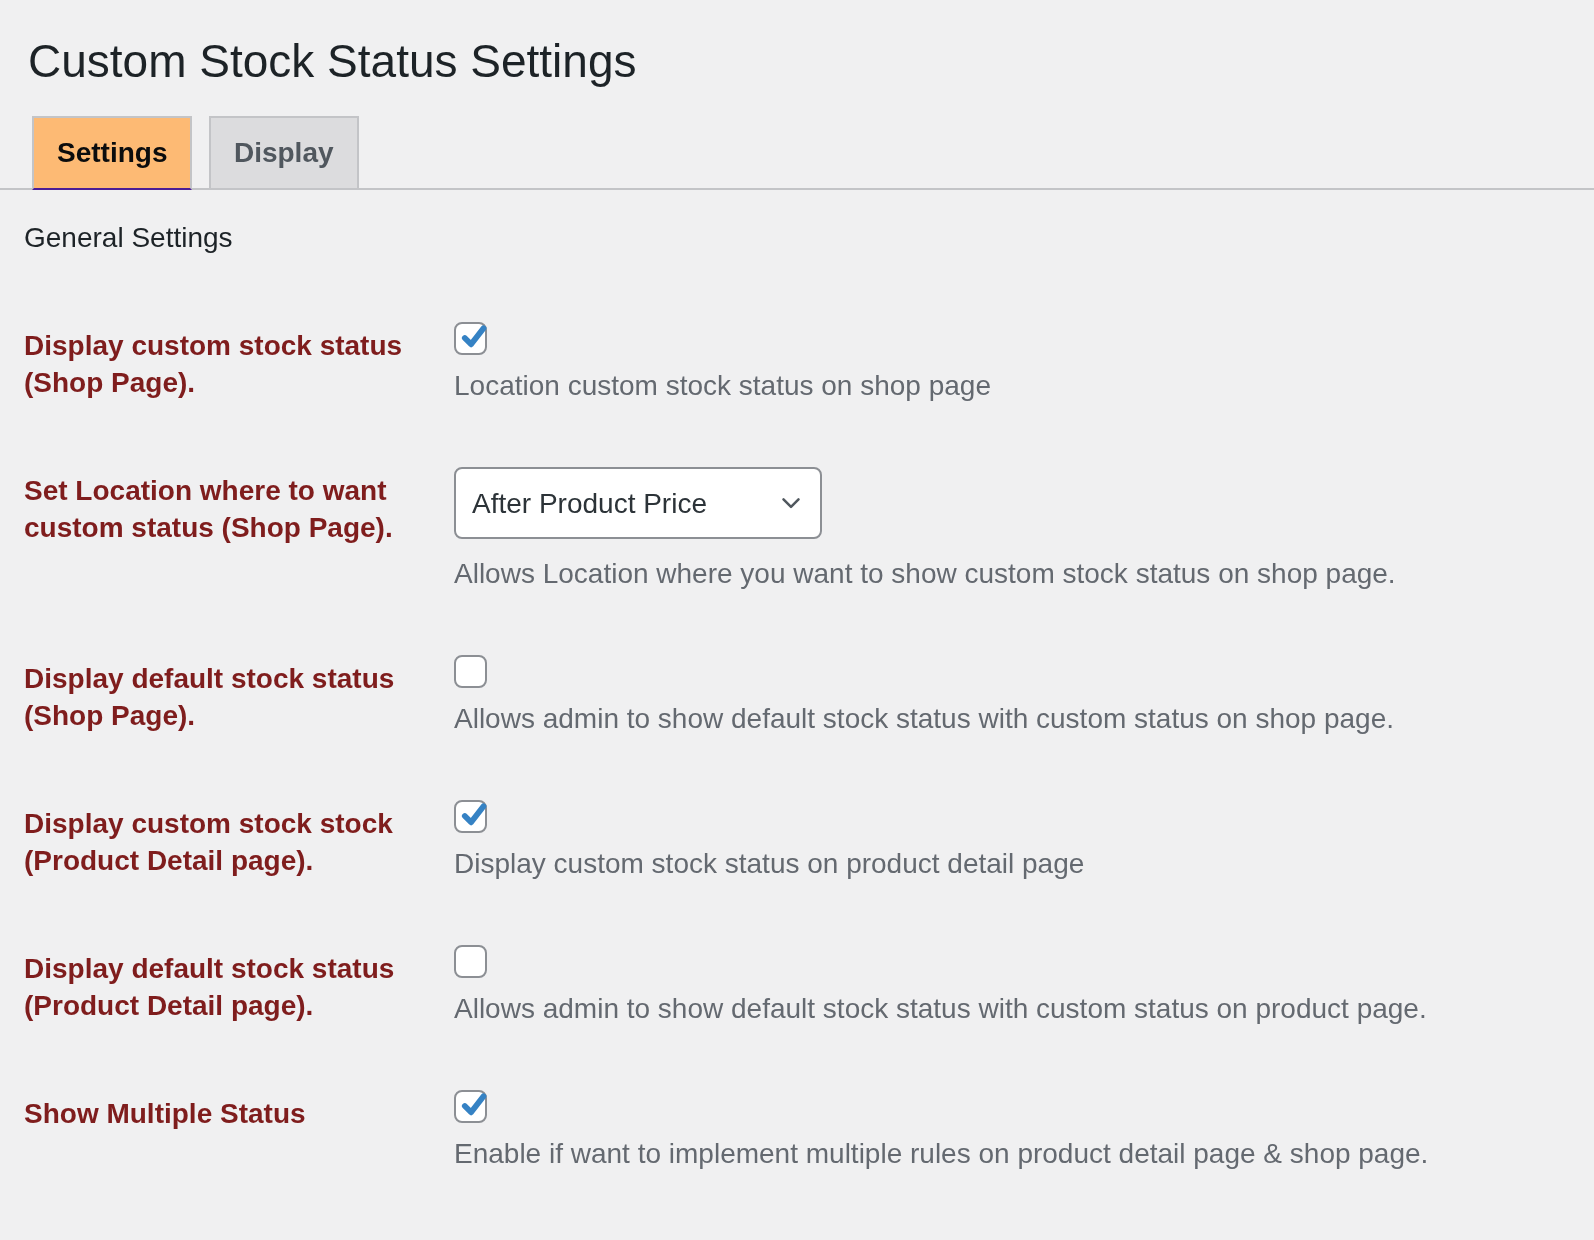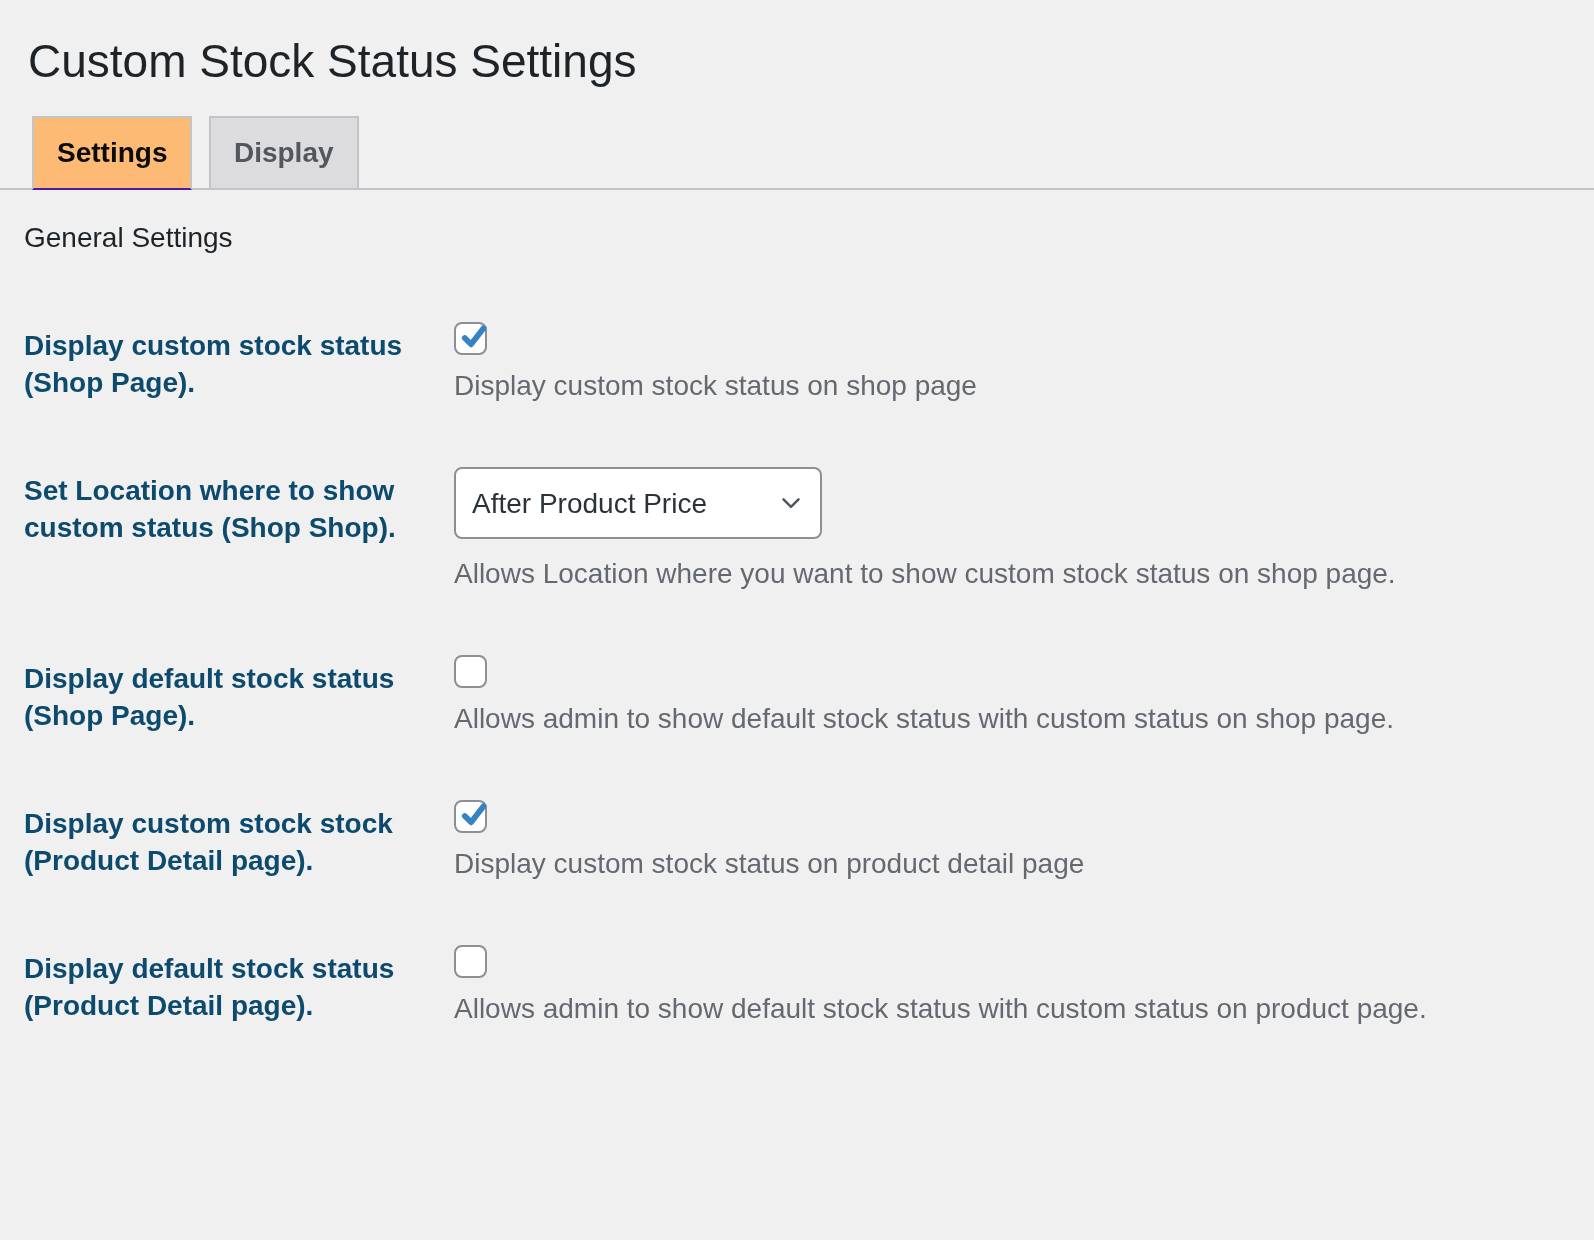--- a/index.html
+++ b/index.html
@@ -61,21 +61,21 @@
   .form-table { margin-top:4px; }
   .form-row { display:flex; align-items:flex-start; margin-top:64px; }
   .form-row:first-child { margin-top:68px; }
   .row-label {
     flex:none;
     width:430px;
     padding:5px 24px 0 0;
     font-size:28px;
     font-weight:700;
     line-height:37px;
-    color:#0c4a6e;
+    color:#7f1d1d;
   }
   .row-control { flex:1; min-width:0; }
   .desc {
     margin-top:14px;
     font-size:28px;
     line-height:34px;
     color:#646970;
   }
 
   
@@ -139,26 +139,26 @@
   <div class="form-table">
 
     <div class="form-row">
       <div class="row-label">Display custom stock status (Shop Page).</div>
       <div class="row-control">
         <span class="checkbox" data-checked="true">
           <svg class="check-icon" viewBox="0 0 20 20">
             <polyline points="4.6,10.6 8.3,14.3 15.6,4.9" fill="none" stroke="#3582c4" stroke-width="3.4" stroke-linecap="round" stroke-linejoin="round"></polyline>
           </svg>
         </span>
-        <div class="desc">Display custom stock status on shop page</div>
+        <div class="desc">Location custom stock status on shop page</div>
       </div>
     </div>
 
     <div class="form-row select-row">
-      <div class="row-label">Set Location where to show custom status (Shop Shop).</div>
+      <div class="row-label">Set Location where to want custom status (Shop Page).</div>
       <div class="row-control">
         <span class="select-wrap">
           <select>
             <option>After Product Price</option>
           </select>
           <svg class="chevron-down" viewBox="0 0 20 20">
             <polyline points="5,7.6 10,12.6 15,7.6" fill="none" stroke="#50575e" stroke-width="1.7" stroke-linecap="round" stroke-linejoin="round"></polyline>
           </svg>
         </span>
         <div class="desc">Allows Location where you want to show custom stock status on shop page.</div>
@@ -190,15 +190,26 @@
     <div class="form-row">
       <div class="row-label">Display default stock status (Product Detail page).</div>
       <div class="row-control">
         <span class="checkbox" data-checked="false">
           
         </span>
         <div class="desc">Allows admin to show default stock status with custom status on product page.</div>
       </div>
     </div>
 
+    <div class="form-row">
+      <div class="row-label">Show Multiple Status</div>
+      <div class="row-control">
+        <span class="checkbox" data-checked="true">
+          <svg class="check-icon" viewBox="0 0 20 20">
+            <polyline points="4.6,10.6 8.3,14.3 15.6,4.9" fill="none" stroke="#3582c4" stroke-width="3.4" stroke-linecap="round" stroke-linejoin="round"></polyline>
+          </svg>
+        </span>
+        <div class="desc">Enable if want to implement multiple rules on product detail page &amp; shop page.</div>
+      </div>
+    </div>
 
   </div>
 </div>
 
 </body></html>

